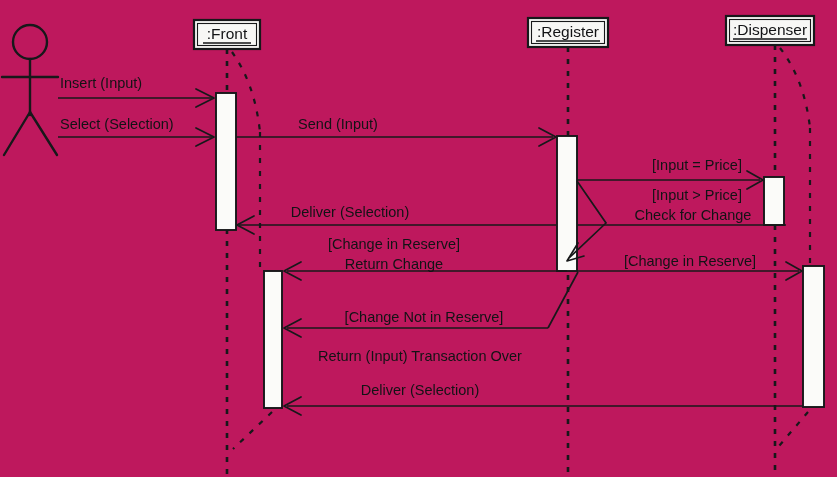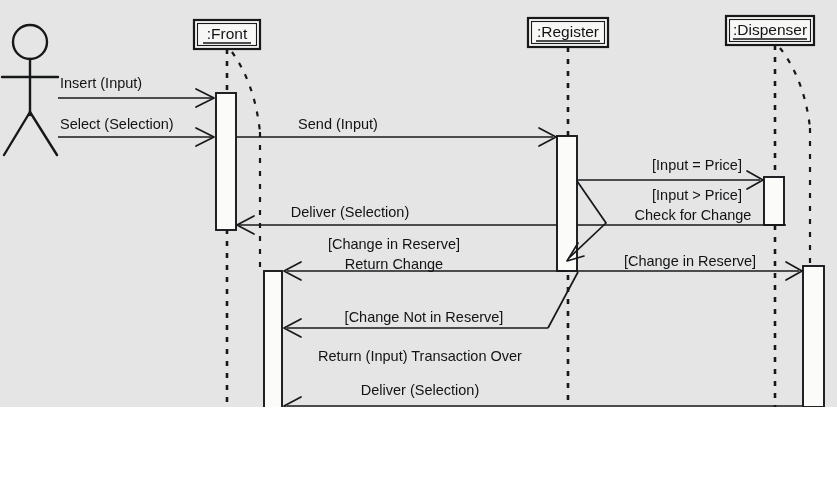--- a/index.html
+++ b/index.html
@@ -7,22 +7,22 @@
     margin: 0;
     padding: 0;
     background: #ffffff;
   }
   body {
     font-family: "Liberation Sans", sans-serif;
   }
   #diagram-root {
     position: relative;
     width: 837px;
-    height: 407px;
-    background: #e5e5e5;
+    height: 477px;
+    background: #be185d;
     overflow: hidden;
   }
   #diagram-svg {
     position: absolute;
     left: 0;
     top: 0;
     width: 837px;
     height: 477px;
   }
   .lifeline-box {

